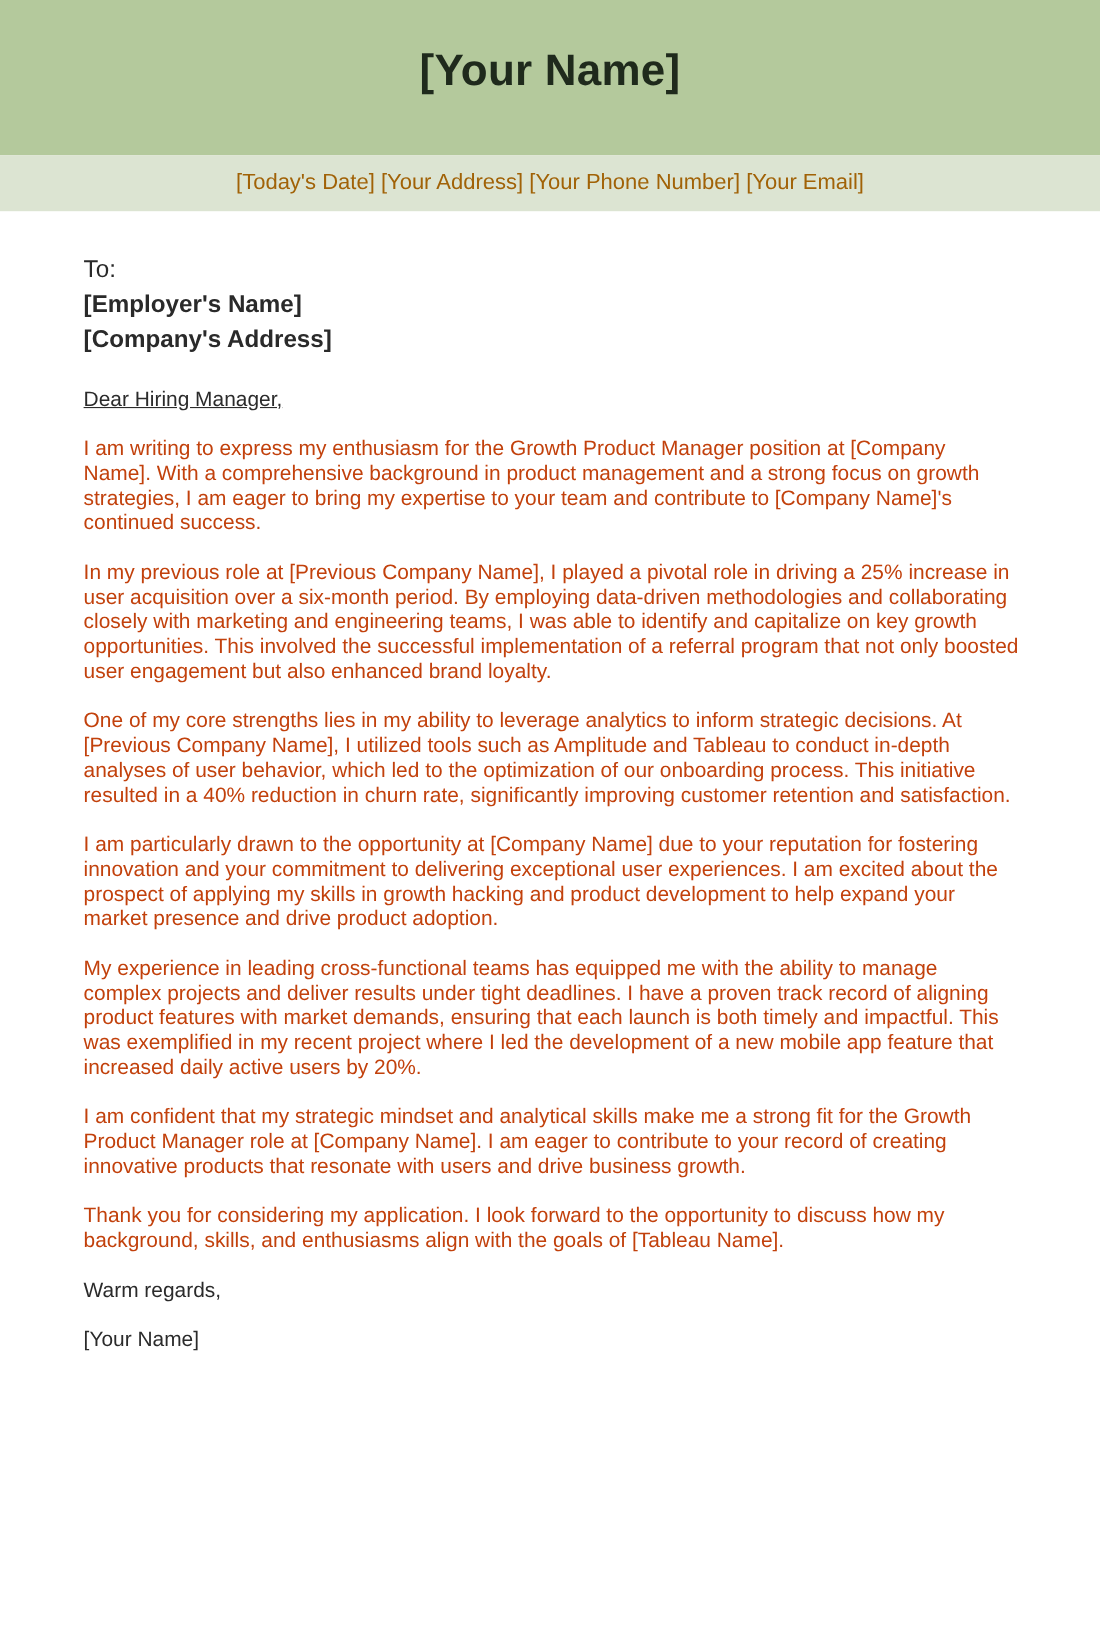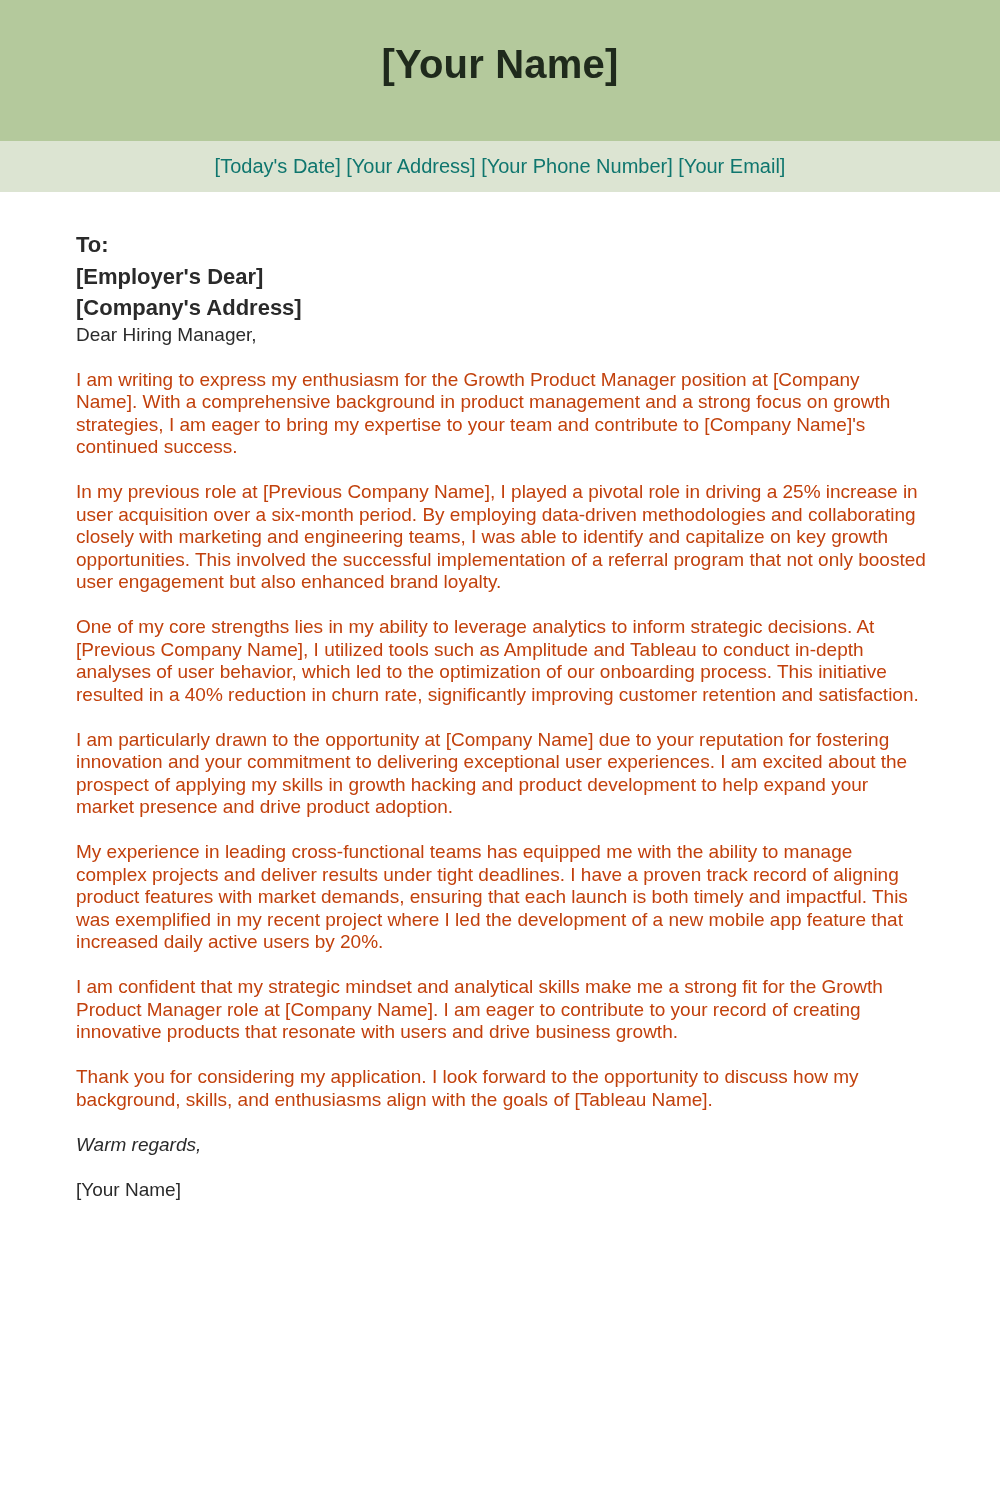--- a/index.html
+++ b/index.html
@@ -27,73 +27,74 @@
     }
     .contact-bar {
       height: 51px;
       background: #dce4d2;
       display: flex;
       align-items: center;
       justify-content: center;
     }
     .contact-text {
       font-size: 20px;
-      color: #0f766e;
+      color: #a16207;
       font-weight: normal;
     }
     .content {
       padding: 0 76px;
     }
     .recipient {
       margin-top: 37px;
       font-size: 22px;
       font-weight: bold;
       color: #2a2a2a;
       line-height: 31.5px;
     }
     .recipient .to-label {
-      font-weight: bold;
+      font-weight: normal;
     }
     .salutation {
+      margin-top: 29px;
       font-size: 19px;
       line-height: 22.5px;
+      text-decoration: underline;
     }
     .para {
       margin-top: 22.5px;
       font-size: 19px;
       line-height: 22.5px;
       color: #c2410c;
       width: 850px;
     }
     .closing {
       margin-top: 22.5px;
       font-size: 19px;
       line-height: 22.5px;
-      font-style: italic;
     }
     .signature {
       margin-top: 22.5px;
       font-size: 19px;
       line-height: 22.5px;
     }
   </style>
 </head>
 <body>
 
 <div class="header">
   <div class="header-name">[Your Name]</div>
 </div>
 <div class="contact-bar">
   <div class="contact-text">[Today's Date] [Your Address] [Your Phone Number] [Your Email]</div>
 </div>
 
 <div class="content">
   <div class="recipient">
     <div class="to-label">To:</div>
-    <div>[Employer's Dear]</div>
+    <div>[Employer's Name]</div>
     <div>[Company's Address]</div>
   </div>
 
   <div class="salutation">Dear Hiring Manager,</div>
 
   <div class="para">I am writing to express my enthusiasm for the Growth Product Manager position at [Company Name]. With a comprehensive background in product management and a strong focus on growth strategies, I am eager to bring my expertise to your team and contribute to [Company Name]'s continued success.</div>
   <div class="para">In my previous role at [Previous Company Name], I played a pivotal role in driving a 25% increase in user acquisition over a six-month period. By employing data-driven methodologies and collaborating closely with marketing and engineering teams, I was able to identify and capitalize on key growth opportunities. This involved the successful implementation of a referral program that not only boosted user engagement but also enhanced brand loyalty.</div>
   <div class="para">One of my core strengths lies in my ability to leverage analytics to inform strategic decisions. At [Previous Company Name], I utilized tools such as Amplitude and Tableau to conduct in-depth analyses of user behavior, which led to the optimization of our onboarding process. This initiative resulted in a 40% reduction in churn rate, significantly improving customer retention and satisfaction.</div>
   <div class="para">I am particularly drawn to the opportunity at [Company Name] due to your reputation for fostering innovation and your commitment to delivering exceptional user experiences. I am excited about the prospect of applying my skills in growth hacking and product development to help expand your market presence and drive product adoption.</div>
   <div class="para">My experience in leading cross-functional teams has equipped me with the ability to manage complex projects and deliver results under tight deadlines. I have a proven track record of aligning product features with market demands, ensuring that each launch is both timely and impactful. This was exemplified in my recent project where I led the development of a new mobile app feature that increased daily active users by 20%.</div>

